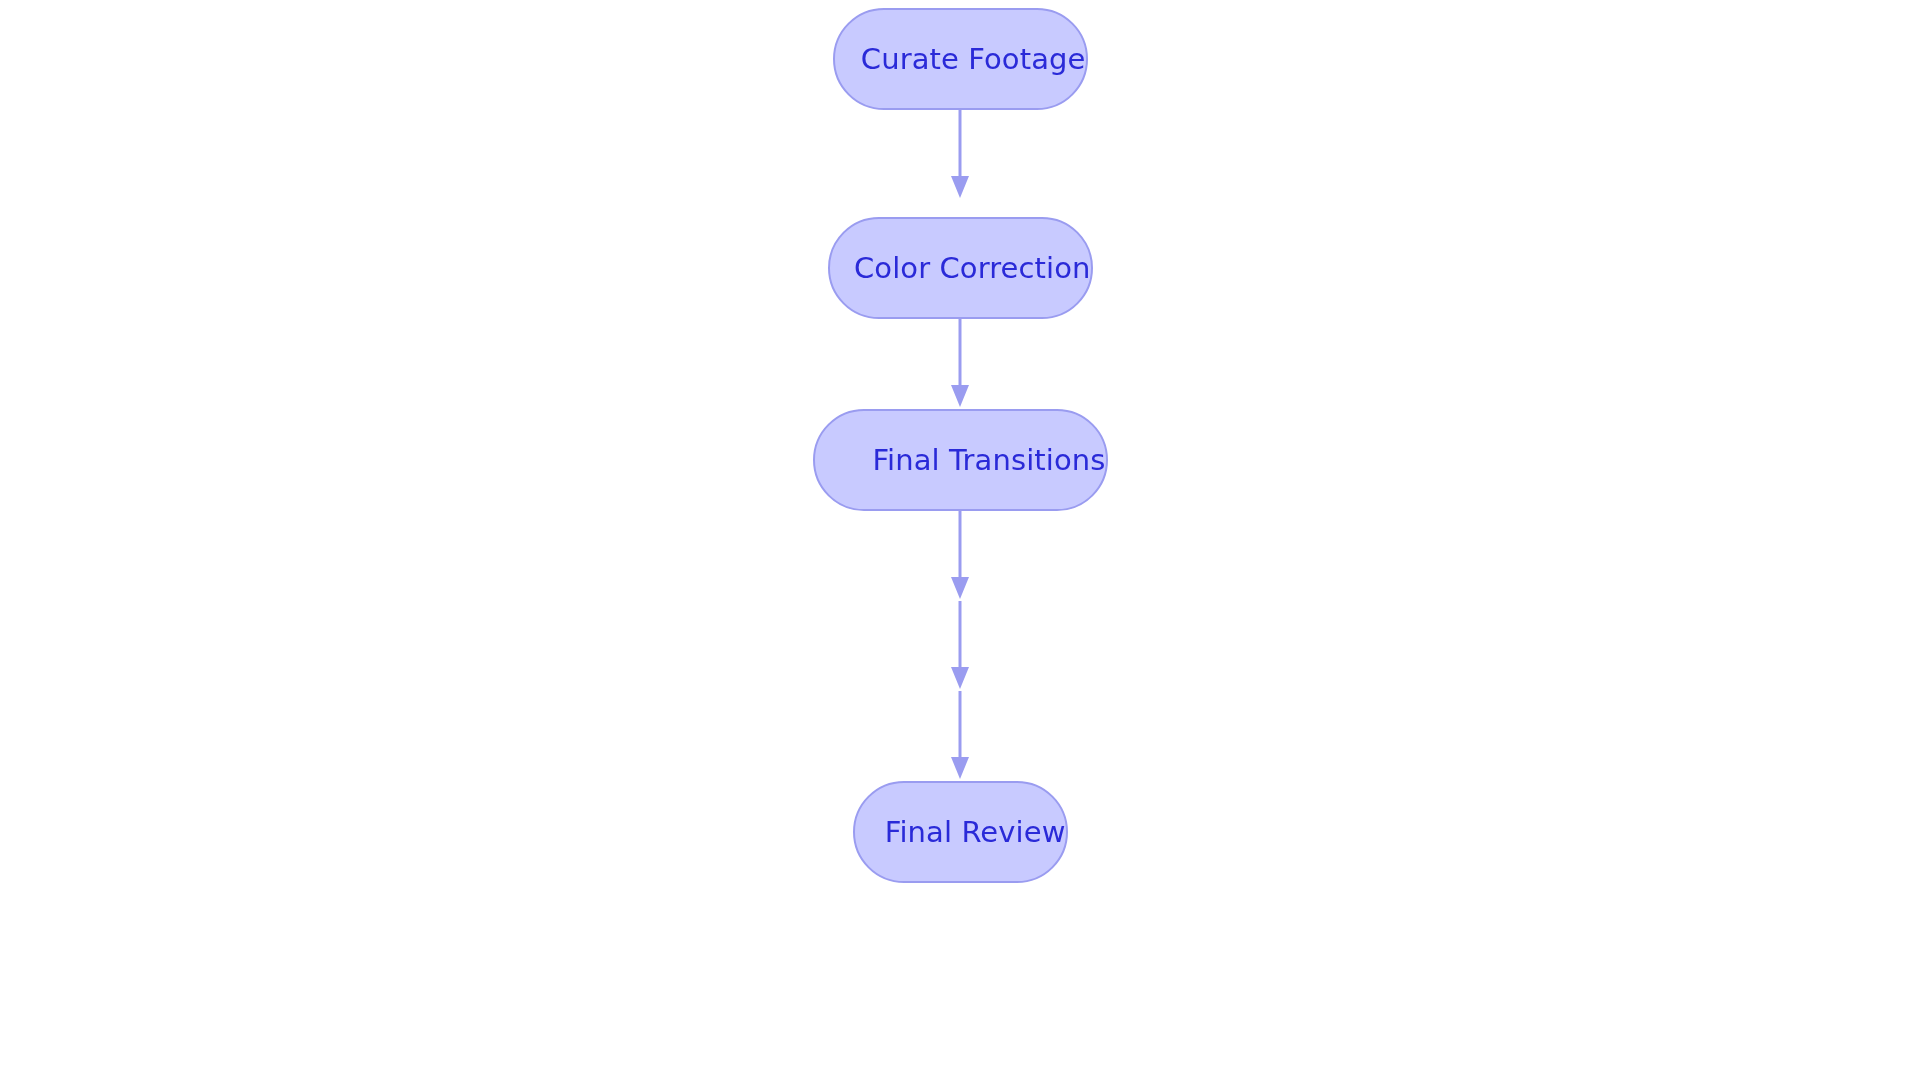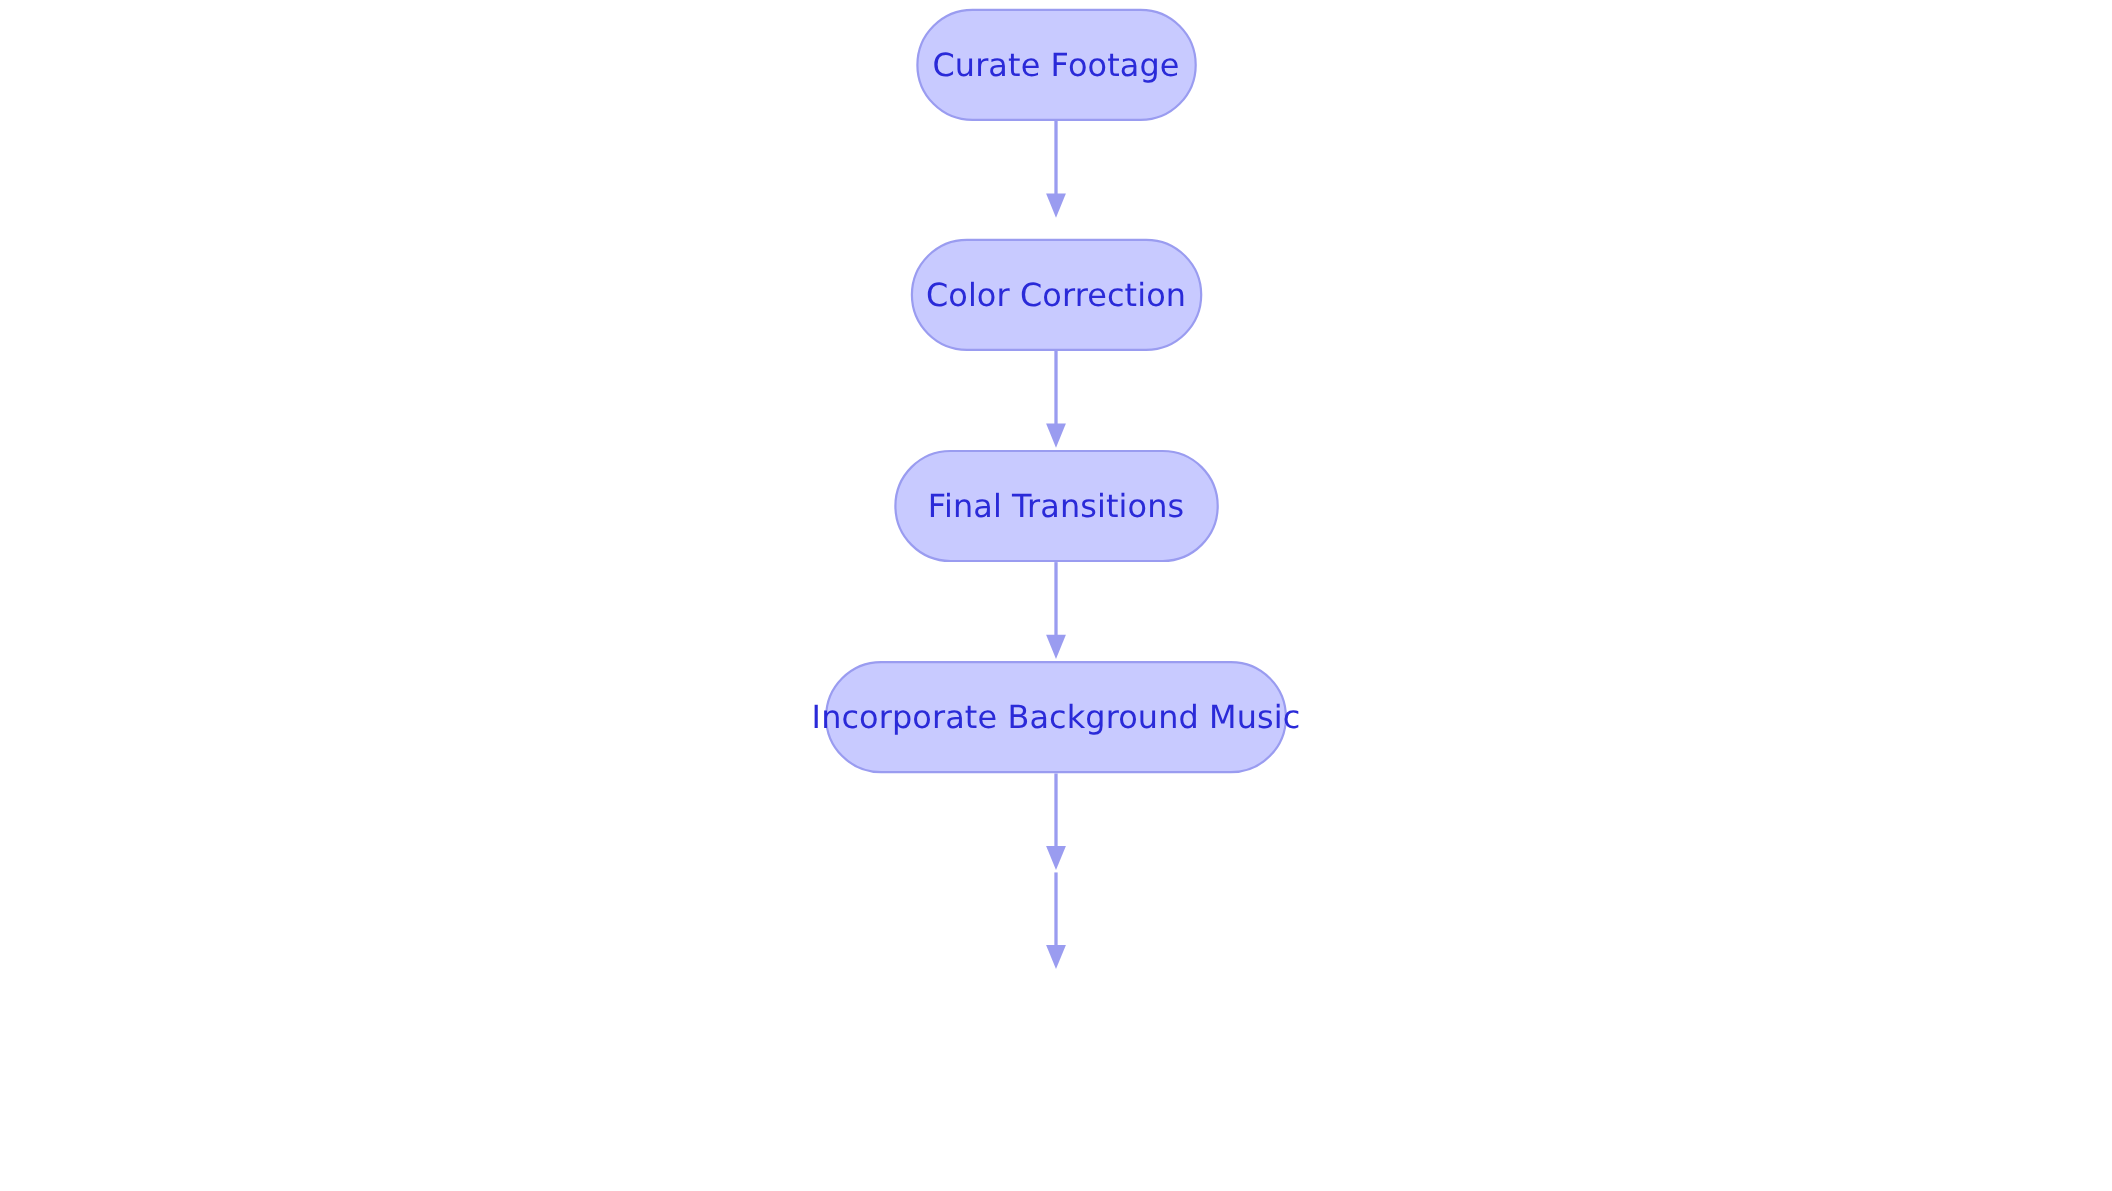--- a/index.html
+++ b/index.html
@@ -34,21 +34,21 @@
   }
 
   .flow-node {
     box-sizing: border-box;
     height: 102px;
     border-radius: 51px;
     background: #c8caff;
     border: 2px solid #9a9cf0;
     display: flex;
     align-items: center;
-    justify-content: center;
+    justify-content: flex-end;
     flex: 0 0 auto;
   }
 
   .flow-node-label {
     font-family: "DejaVu Sans", "Liberation Sans", sans-serif;
     font-size: 29px;
     font-weight: 400;
     color: #2a2ad8;
     letter-spacing: 0.1px;
     white-space: nowrap;
@@ -103,30 +103,30 @@
 
     <div class="flow-node node-w-3">
       <span class="flow-node-label">Final Transitions</span>
     </div>
 
     <svg class="flow-connector" viewBox="0 0 40 90">
       <line x1="20" y1="0" x2="20" y2="70" stroke="#9a9cf0" stroke-width="3"></line>
       <polygon points="20,88 11,66 29,66" fill="#9a9cf0"></polygon>
     </svg>
 
-    <div class="flow-node node-w-4">
-      <span class="flow-node-label">Incorporate Background Music</span>
-    </div>
 
     <svg class="flow-connector" viewBox="0 0 40 90">
       <line x1="20" y1="0" x2="20" y2="70" stroke="#9a9cf0" stroke-width="3"></line>
       <polygon points="20,88 11,66 29,66" fill="#9a9cf0"></polygon>
     </svg>
 
 
     <svg class="flow-connector" viewBox="0 0 40 90">
       <line x1="20" y1="0" x2="20" y2="70" stroke="#9a9cf0" stroke-width="3"></line>
       <polygon points="20,88 11,66 29,66" fill="#9a9cf0"></polygon>
     </svg>
 
+    <div class="flow-node node-w-6">
+      <span class="flow-node-label">Final Review</span>
+    </div>
 
   </div>
 </div>
 
 </body></html>

